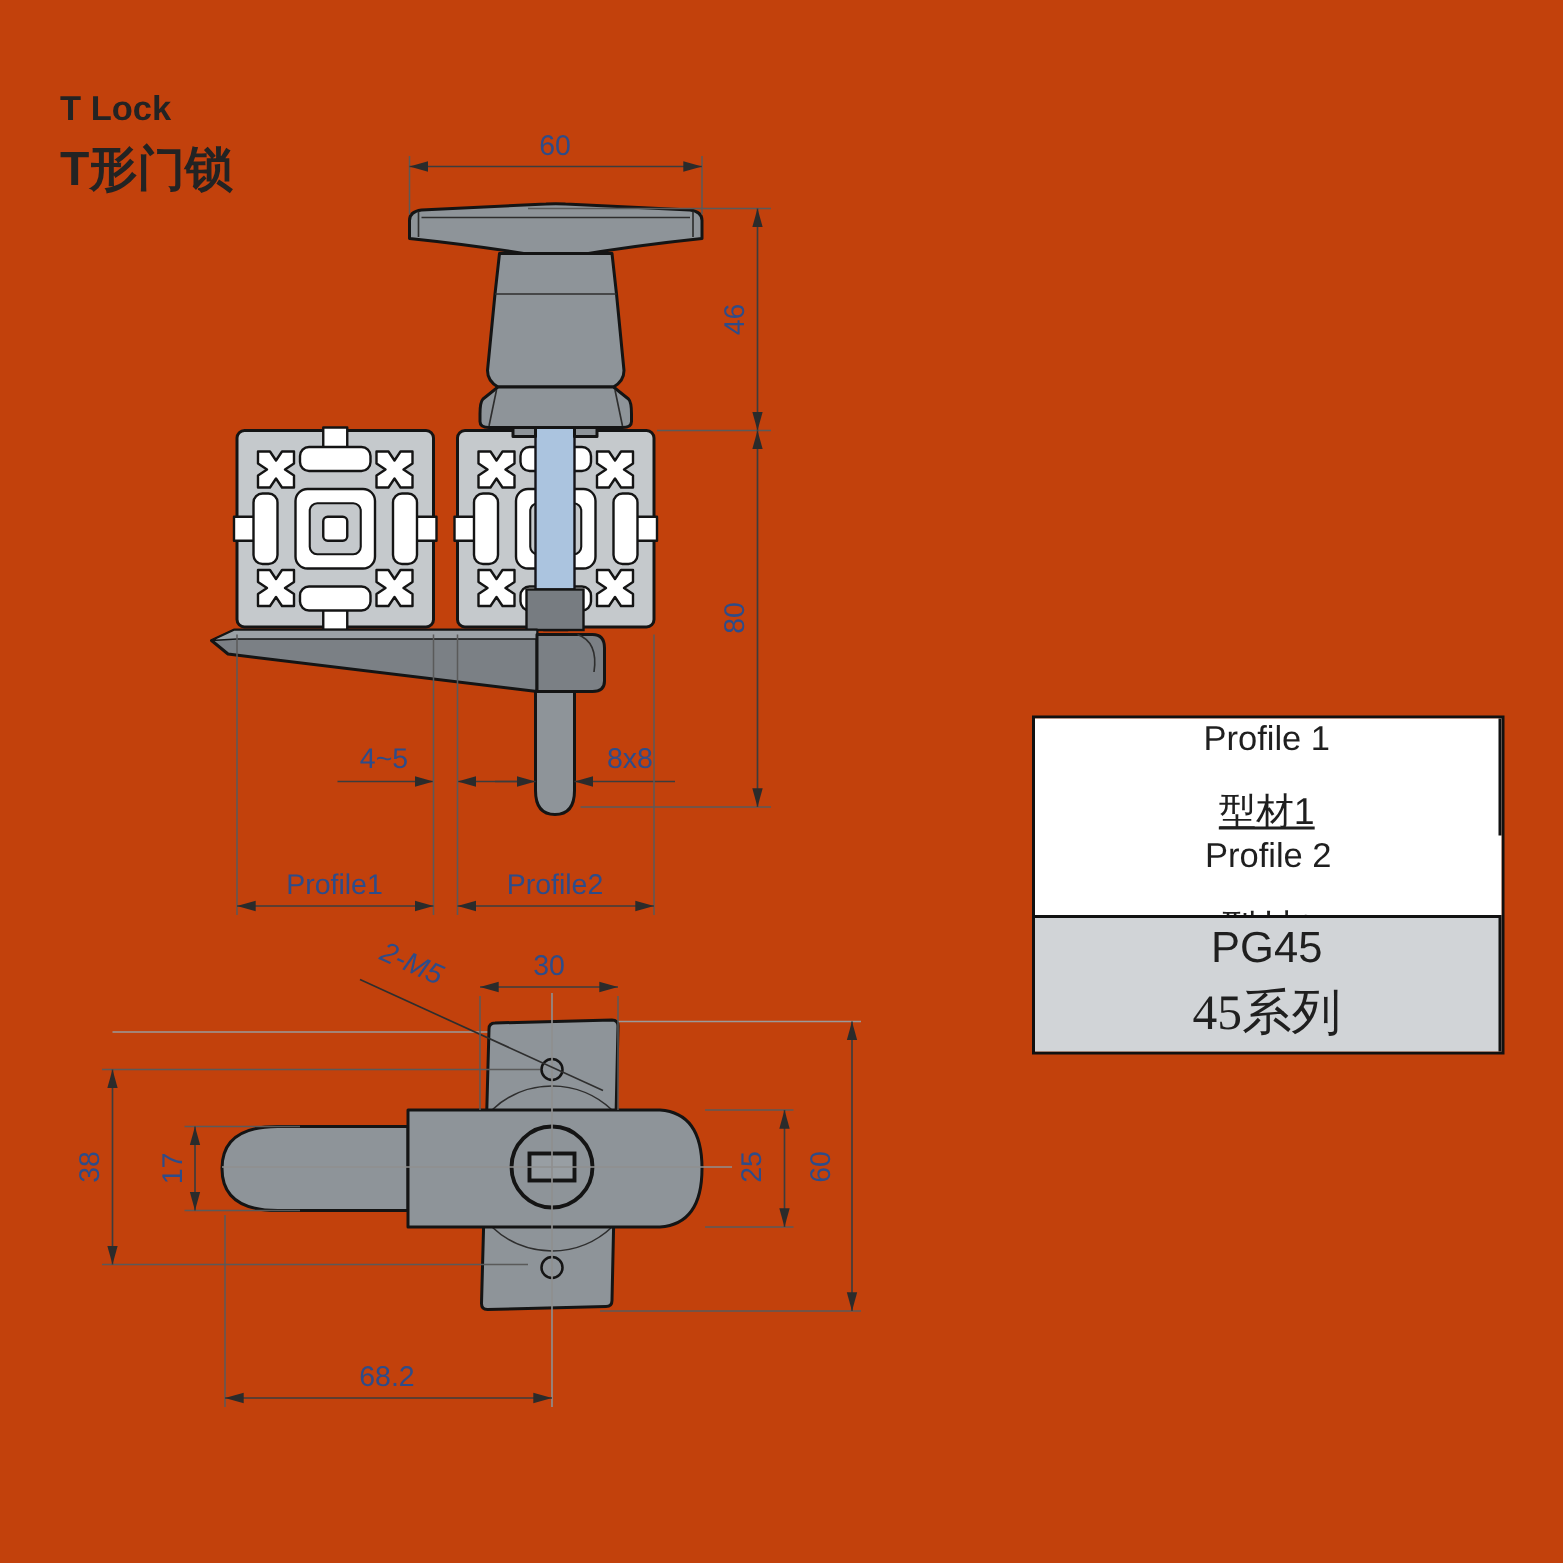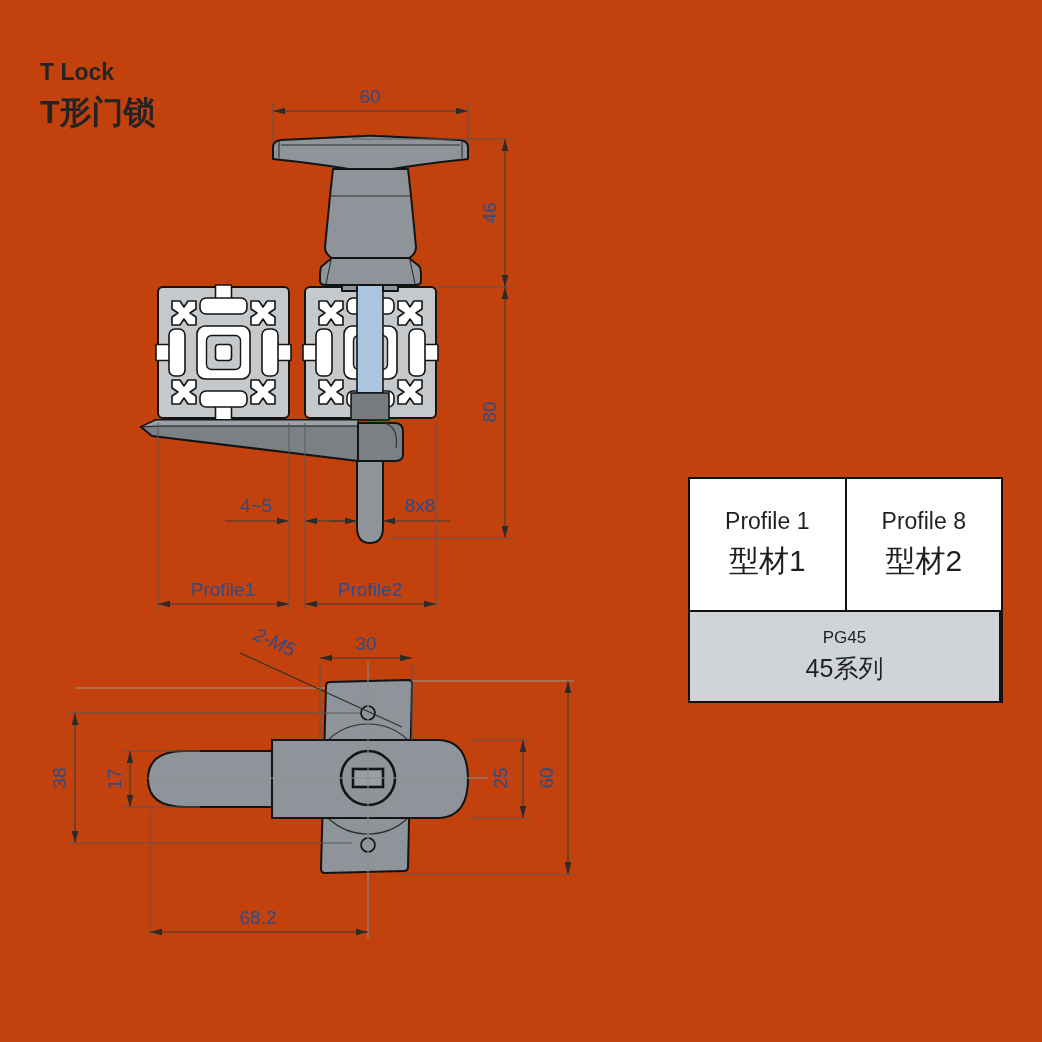--- a/index.html
+++ b/index.html
@@ -24,29 +24,29 @@
   .extline{stroke:#5a5a5a;stroke-width:1;fill:none;}
   .extlight{stroke:#9a9a9a;stroke-width:1;fill:none;}
   .centerline{stroke:#8f8f8f;stroke-width:1.1;fill:none;}
   .dimtext{font-family:"Liberation Sans",sans-serif;font-size:19px;fill:#2d4c8a;text-anchor:middle;}
   .dimtext-i{font-family:"Liberation Sans",sans-serif;font-size:19px;font-style:italic;fill:#2d4c8a;text-anchor:middle;}
 
   
   #profile-table{position:absolute;left:688px;top:477px;width:315px;height:226px;
      border:2px solid #111;box-sizing:border-box;display:flex;flex-direction:column;}
   #profile-table .row{display:flex;flex:0 0 auto;}
-  #profile-table .row.hdr{height:131px;background:#ffffff;}
+  #profile-table .row.hdr{height:131px;background:#ffffff;flex-direction:column;}
   #profile-table .row.val{height:89px;background:#d1d4d7;border-top:2px solid #111;}
   #profile-table .cell{flex:1 1 0;display:flex;flex-direction:column;align-items:center;
      justify-content:center;color:#1f1f1f;}
   #profile-table .cell.c1{border-right:2px solid #111;}
   #profile-table .en{font-size:23px;}
-  #profile-table .zh{font-size:30px;margin-top:6px;}
-  #profile-table .code{font-size:17px;}
-  #profile-table .series{font-size:25px;margin-top:4px;}
+  #profile-table .zh{font-size:25px;margin-top:18px;text-decoration:underline;}
+  #profile-table .code{font-size:29px;}
+  #profile-table .series{font-size:33px;margin-top:4px;font-family:Liberation Serif, serif;}
 </style>
 </head>
 <body>
 
 <div id="page">
 
   <div id="title-block">
     <div class="t-en">T Lock</div>
     <div class="t-zh">T形门锁</div>
   </div>
@@ -233,21 +233,21 @@
     </g>
   </svg>
 
   <div id="profile-table">
     <div class="row hdr">
       <div class="cell c1">
         <div class="en">Profile 1</div>
         <div class="zh">型材1</div>
       </div>
       <div class="cell">
-        <div class="en">Profile 8</div>
+        <div class="en">Profile 2</div>
         <div class="zh">型材2</div>
       </div>
     </div>
     <div class="row val">
       <div class="cell c1">
         <div class="code">PG45</div>
         <div class="series">45系列</div>
       </div>
     </div>
   </div>

